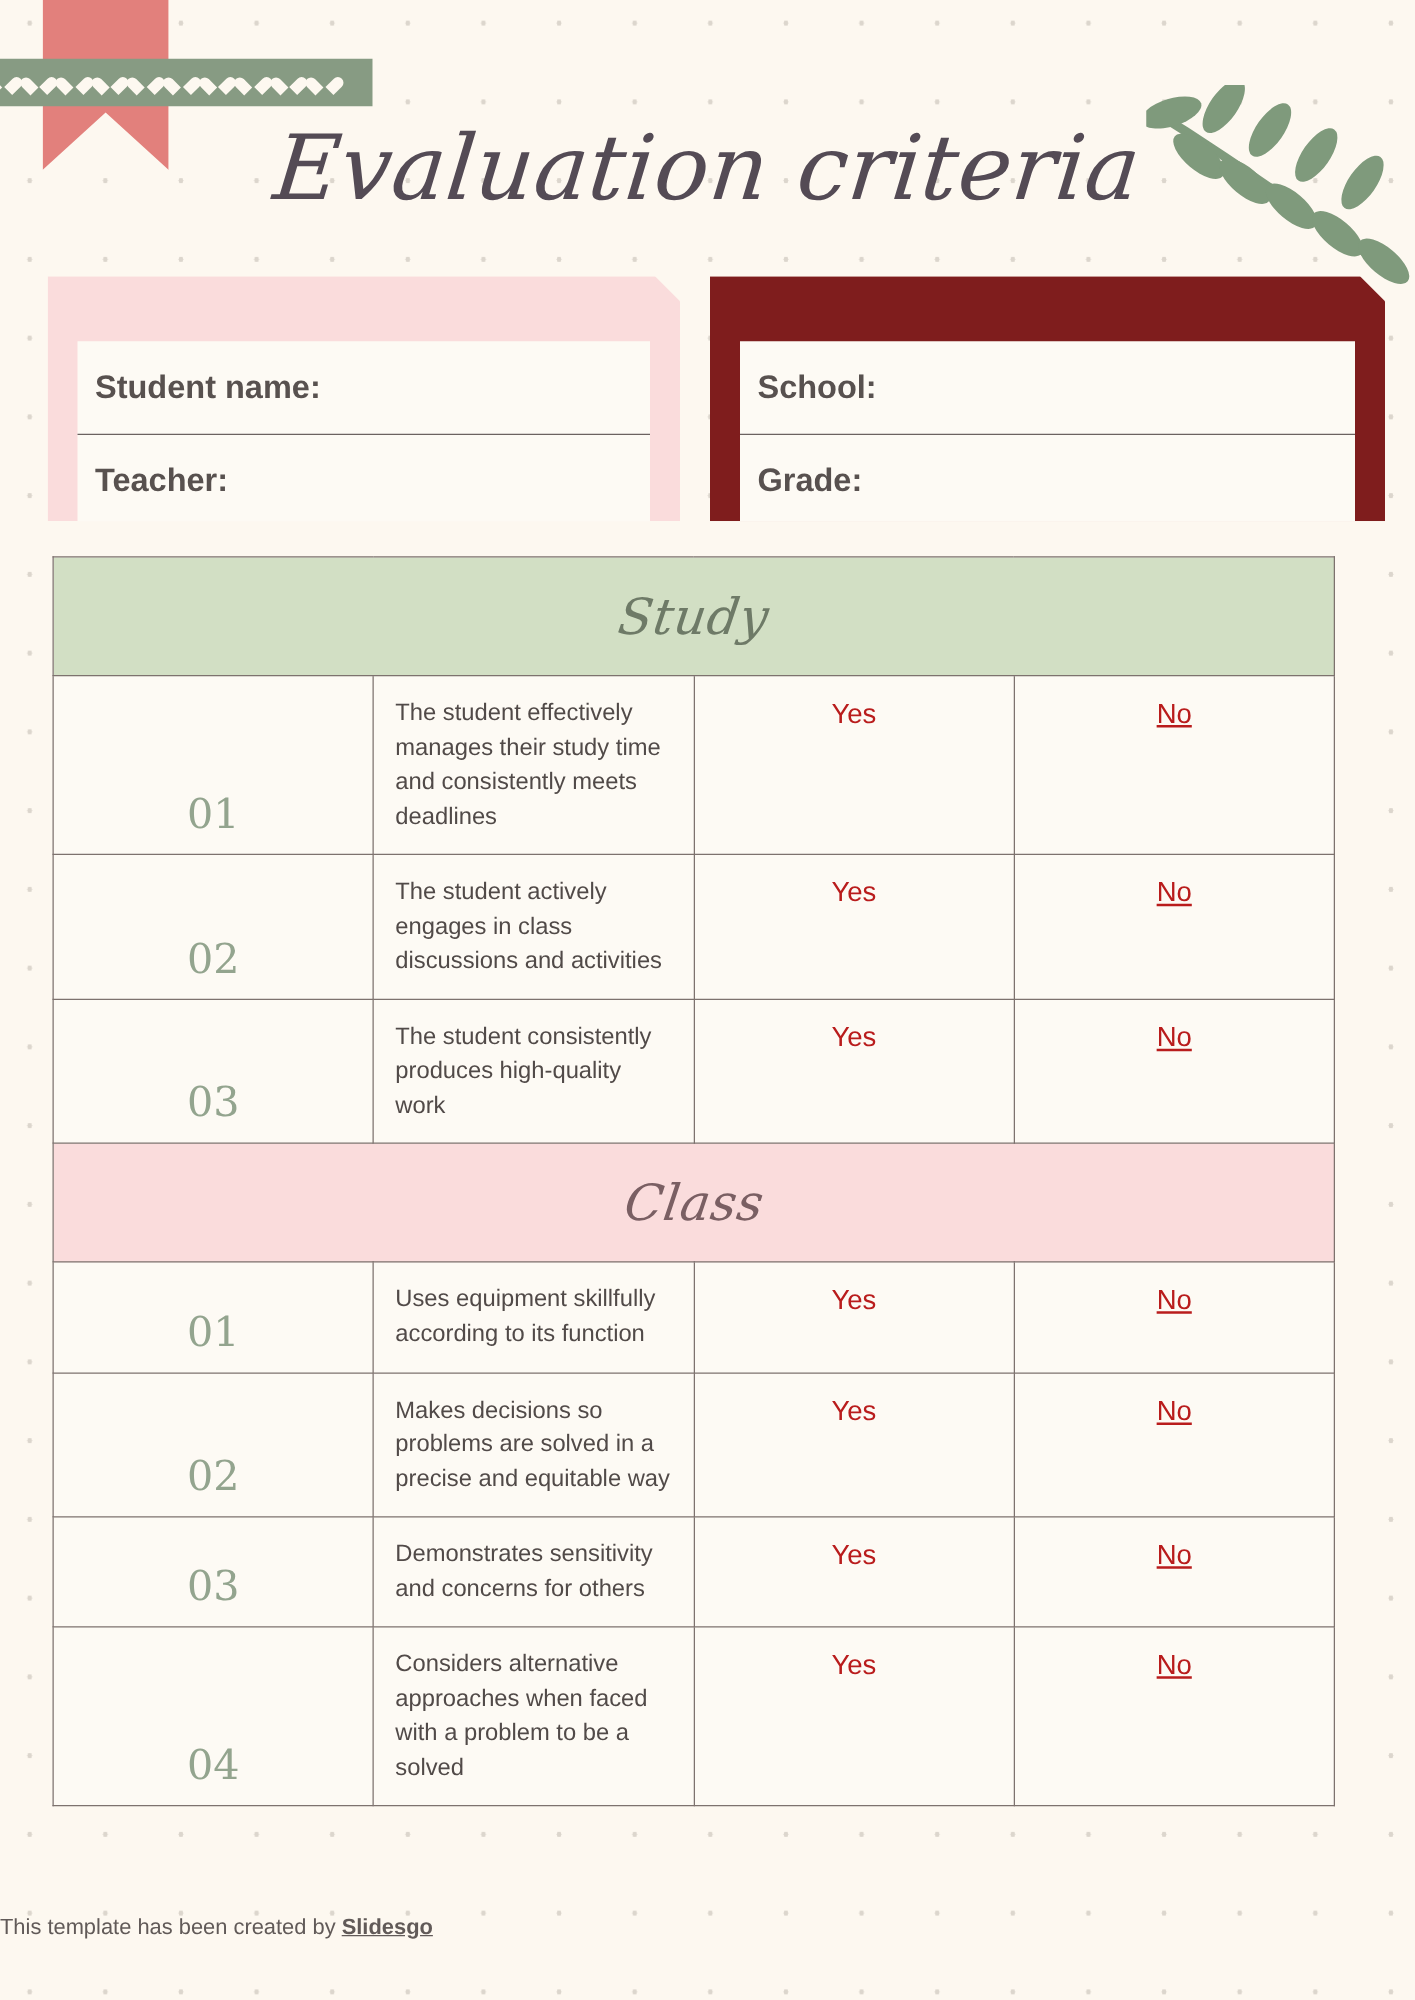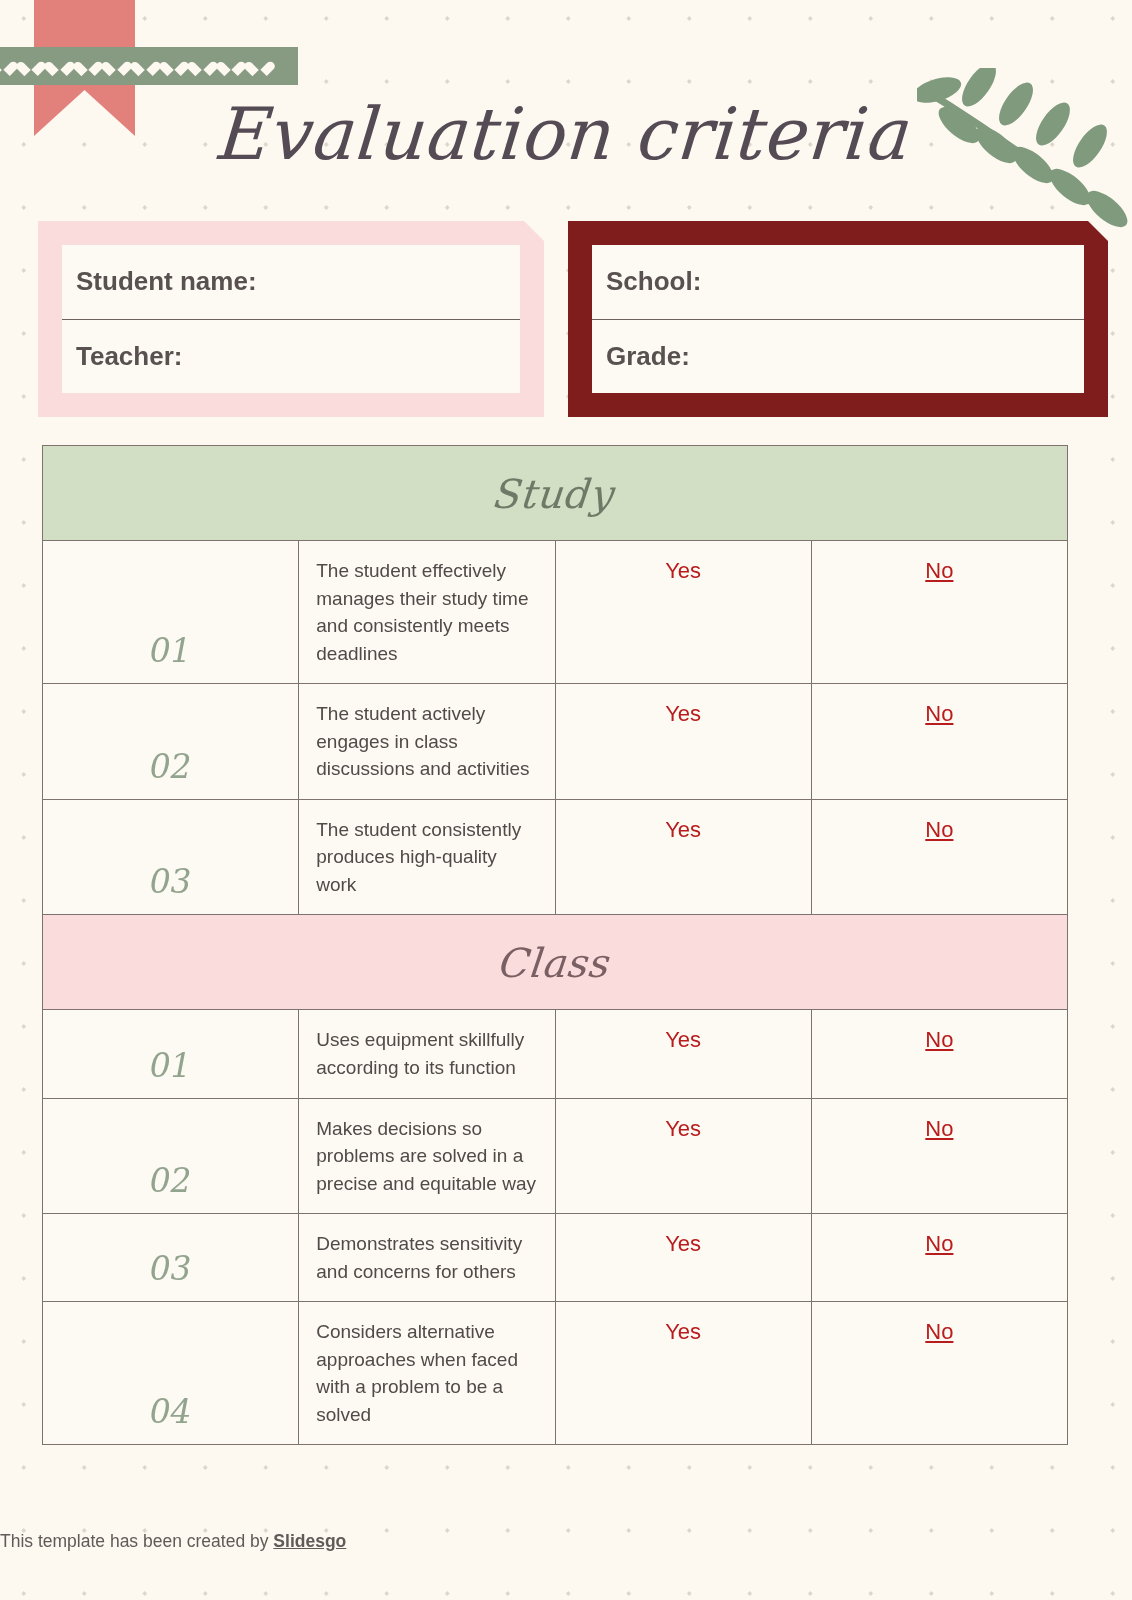--- a/index.html
+++ b/index.html
@@ -123,20 +123,21 @@
     width: 540px;
     background: #7f1d1d;
     clip-path: polygon(0 0, calc(100% - 20px) 0, 100% 20px, 100% 100%, 0 100%);
     text-align: right;
   }
   .info-inner {
     background: #fdfaf4;
     height: 100%;
     display: flex;
     flex-direction: column;
+    margin-top: 28px;
   }
   .info-line {
     flex: 1 1 0;
     display: flex;
     align-items: center;
     padding-left: 14px;
     font-size: 26px;
     font-weight: 700;
     color: #58514f;
   }
@@ -170,21 +171,20 @@
   }
   .section-head.study { background: #d2dfc4 !important; color: #6e7a67; }
   .section-head.class { background: #fadcdc !important; color: #7a5f63; }
   .section-head span { display: inline-block; transform: skewX(-8deg); }
 
   .num-cell {
     width: 104px;
     text-align: center;
     vertical-align: bottom;
     font-family: "DejaVu Serif", serif;
-    font-style: italic;
     font-size: 33px;
     color: #93a48e;
     padding-bottom: 13px;
   }
   .desc-cell {
     width: 592px;
     font-size: 19px;
     line-height: 1.45;
     color: #514a48;
     padding: 16px 16px 16px 17px;

